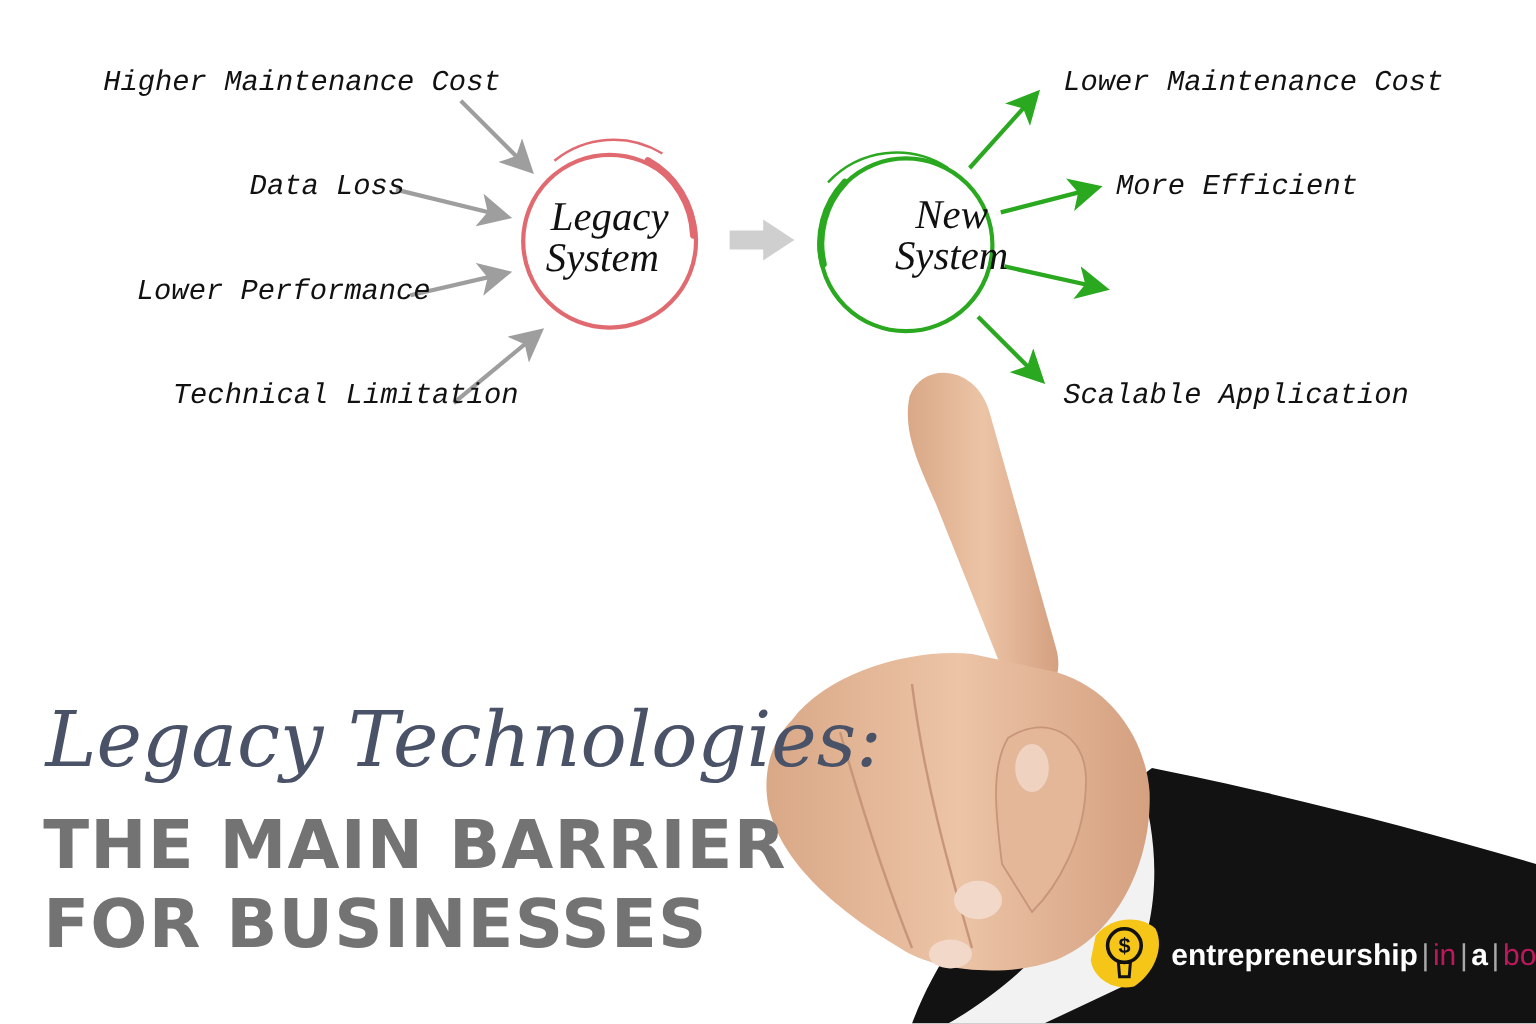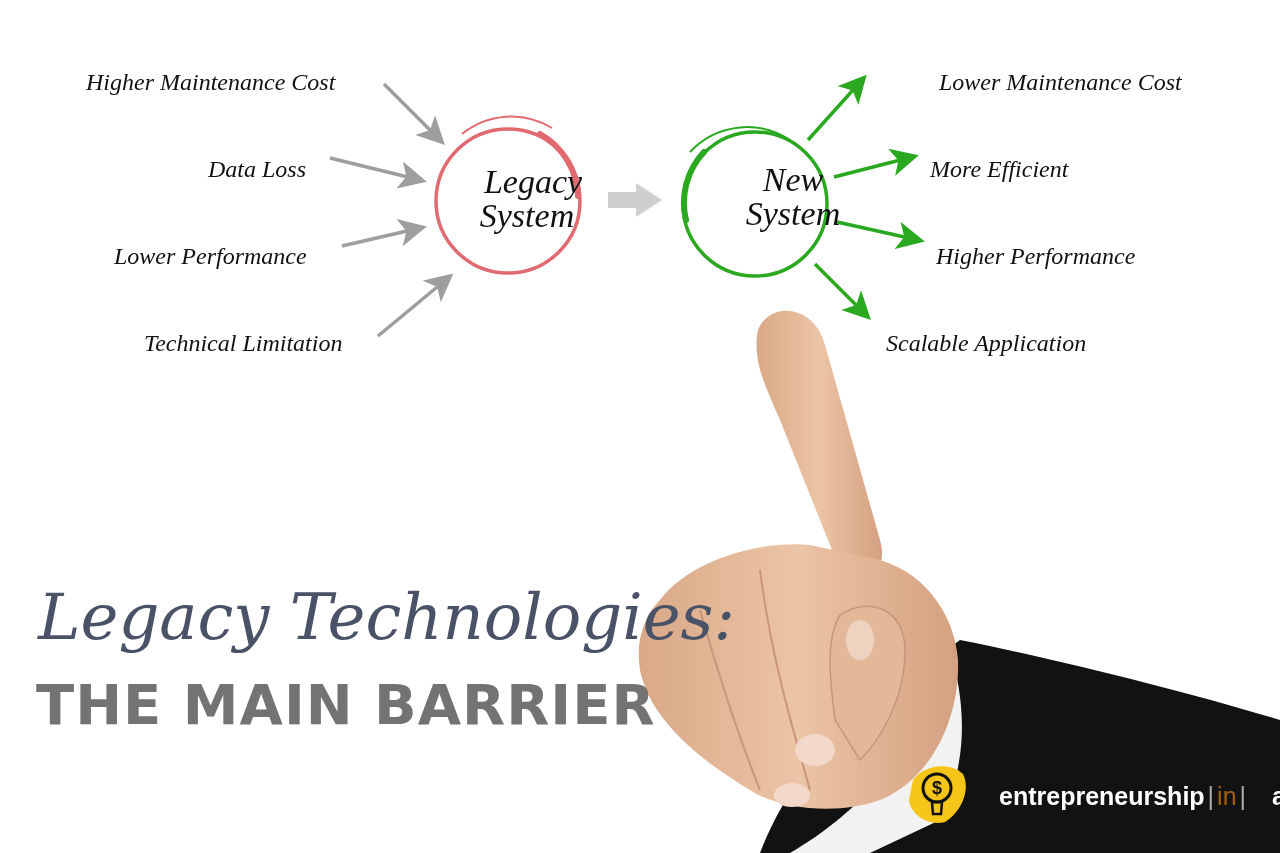--- a/index.html
+++ b/index.html
@@ -1,27 +1,27 @@
 <!DOCTYPE html>
 <html><head>
 <meta charset="utf-8">
 <style>
   html, body { margin:0; padding:0; }
   body { width:1280px; height:853px; overflow:hidden; background:#ffffff; position:relative; font-family:"Liberation Serif", serif; }
   .stage { position:absolute; left:0; top:0; width:1280px; height:853px; }
   svg.diagram { position:absolute; left:0; top:0; width:1280px; height:853px; }
-  .lbl { position:absolute; font-family:Liberation Serif, serif; font-style:italic; font-size:24px; color:#111; white-space:nowrap; line-height:1;margin-top:12px; }
+  .lbl { position:absolute; font-family:Liberation Mono, monospace; font-style:italic; font-size:24px; color:#111; white-space:nowrap; line-height:1; }
   .circle-text { position:absolute; font-family:"Liberation Serif", serif; font-style:italic; font-size:34px; color:#111; text-align:center; line-height:34px; }
   .script { position:absolute; left:38px; top:580px; font-family:"DejaVu Serif", serif; font-style:italic; font-weight:normal; font-size:64px; color:#4a5268; letter-spacing:0px; white-space:nowrap; }
   .headline { position:absolute; left:36px; top:672px; font-family:"DejaVu Sans", sans-serif; font-weight:bold; font-size:56px; color:#737373; line-height:66px; letter-spacing:1px; white-space:nowrap; }
   .brand { position:absolute; left:902px; top:760px; width:378px; height:70px; }
   .brand-text { position:absolute; left:74px; top:22px; font-family:"Liberation Sans", sans-serif; font-size:25px; color:#fff; white-space:nowrap; }
-  .brand-text .b { font-weight:bold;margin-left:23px; }
+  .brand-text .b { font-weight:bold; }
   .brand-text .sep { color:#aaa; font-weight:normal; margin:0 3px; }
-  .brand-text .l { font-weight:normal; color:#a16207;margin-top:36px; }
+  .brand-text .l { font-weight:normal; color:#be185d;margin-top:36px; }
 </style>
 </head>
 <body>
 
 <div class="stage">
 
   <svg class="diagram" viewBox="0 0 1280 853">
     <defs>
       <marker id="gh" markerWidth="8" markerHeight="8" refX="6" refY="4" orient="auto" markerUnits="strokeWidth">
         <path d="M0,0 L8,4 L0,8 L2,4 Z" fill="#9e9e9e"></path>
@@ -89,38 +89,38 @@
       <path d="M27 42 L37 42 L36 54 L28 54 Z" fill="none" stroke="#111" stroke-width="2.5"></path>
       <text x="32" y="34" text-anchor="middle" font-family="Liberation Sans, sans-serif" font-weight="bold" font-size="18" fill="#111">$</text>
     </g>
   </svg>
 
   <div class="lbl" style="left:86px; top:58px;">Higher Maintenance Cost</div>
   <div class="lbl" style="left:208px; top:145px;">Data Loss</div>
   <div class="lbl" style="left:144px; top:319px;">Technical Limitation</div>
   <div class="lbl" style="left:114px; top:232px;">Lower Performance</div>
 
-  <div class="circle-text" style="left:451px; top:165px; width:164px;font-family:Liberation Serif, serif;">
+  <div class="circle-text" style="left:426px; top:165px; width:164px;font-family:Liberation Serif, serif;">
     <div>Legacy</div>
     <div style="margin-left:-12px;">System</div>
   </div>
 
   <div class="circle-text" style="left:721px; top:163px; width:144px;">
     <div>New</div>
     <div>System</div>
   </div>
 
-  <div class="lbl" style="left:939px; top:58px;">Lower Maintenance Cost</div>
+  <div class="lbl" style="left:886px; top:58px;">Lower Maintenance Cost</div>
   <div class="lbl" style="left:930px; top:145px;">More Efficient</div>
-  <div class="lbl" style="left:936px; top:232px;">Higher Performance</div>
   <div class="lbl" style="left:886px; top:319px;">Scalable Application</div>
 
   <div class="script">Legacy Technologies:</div>
   <div class="headline">
     <div>THE MAIN BARRIER</div>
+    <div>FOR BUSINESSES</div>
   </div>
 
   <div class="brand">
     <div class="brand-text">
       <span class="b">entrepreneurship</span><span class="sep">|</span><span class="l">in</span><span class="sep">|</span><span class="b">a</span><span class="sep">|</span><span class="l">box</span>
     </div>
   </div>
 </div>
 
 </body></html>

